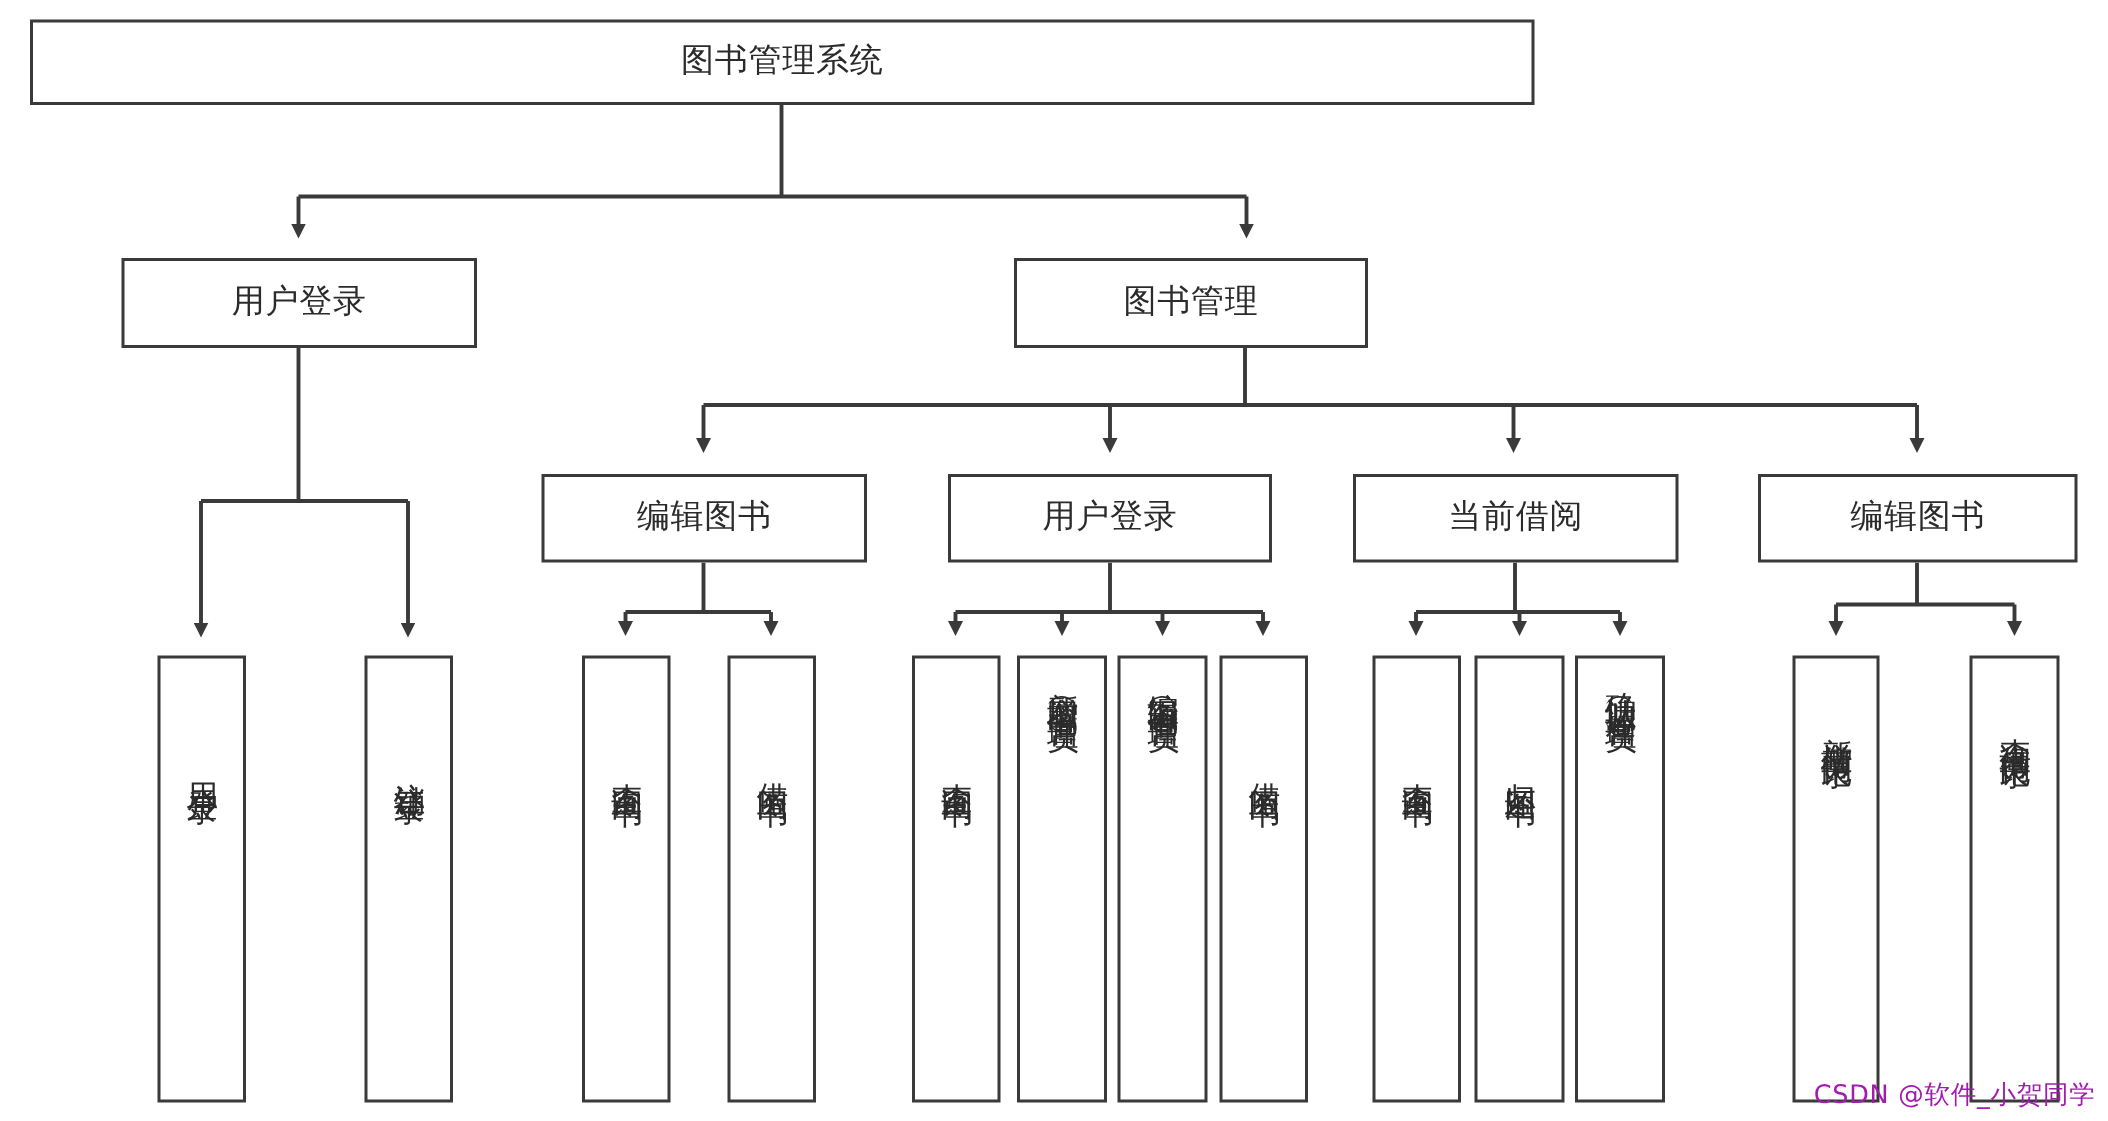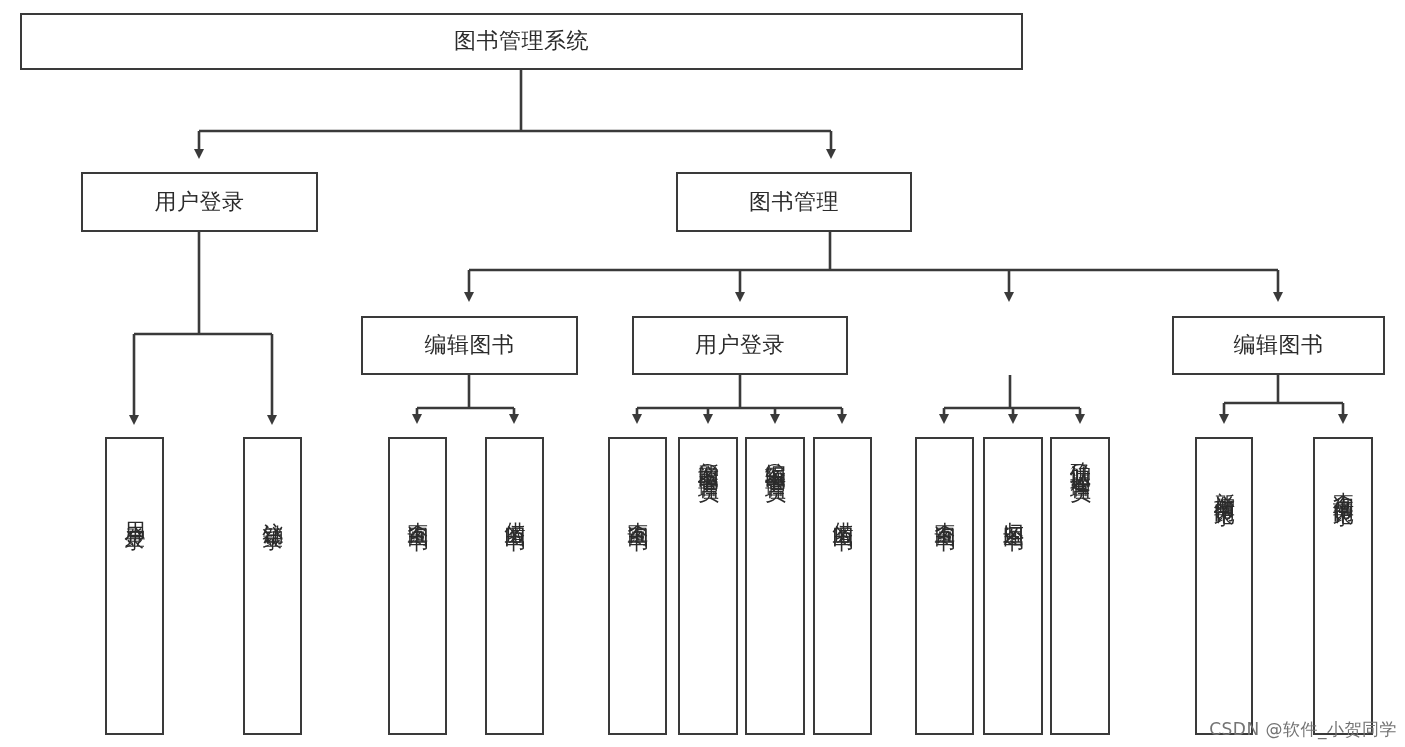--- a/index.html
+++ b/index.html
@@ -56,21 +56,21 @@
     letter-spacing: 3px;
     line-height: 1;
     white-space: nowrap;
     color: #2b2b2b;
   }
   .watermark {
     position: absolute;
     right: 8px;
     bottom: 6px;
     font-size: 17px;
-    color: #737373;
+    color: #a21caf;
     letter-spacing: 0.5px;
     white-space: nowrap;
     z-index: 5;
   }
 </style>
 </head>
 <body>
 
 <div id="diagram-root">
 
@@ -134,20 +134,23 @@
   <div class="node horiz" style="left:676px; top:172px; width:236px; height:60px;">
     <span>图书管理</span>
   </div>
 
   <div class="node horiz" style="left:361px; top:316px; width:217px; height:59px;">
     <span>编辑图书</span>
   </div>
   <div class="node horiz" style="left:632px; top:316px; width:216px; height:59px;">
     <span>用户登录</span>
   </div>
+  <div class="node horiz" style="left:902px; top:316px; width:217px; height:59px;">
+    <span>当前借阅</span>
+  </div>
   <div class="node horiz" style="left:1172px; top:316px; width:213px; height:59px;">
     <span>编辑图书</span>
   </div>
 
   <div class="node leaf" style="left:105px; top:437px; width:59px; height:298px; padding-top:66px;">
     <span class="leaf-text">用户登录</span>
   </div>
   <div class="node leaf" style="left:243px; top:437px; width:59px; height:298px; padding-top:66px;">
     <span class="leaf-text">注销登录</span>
   </div>

